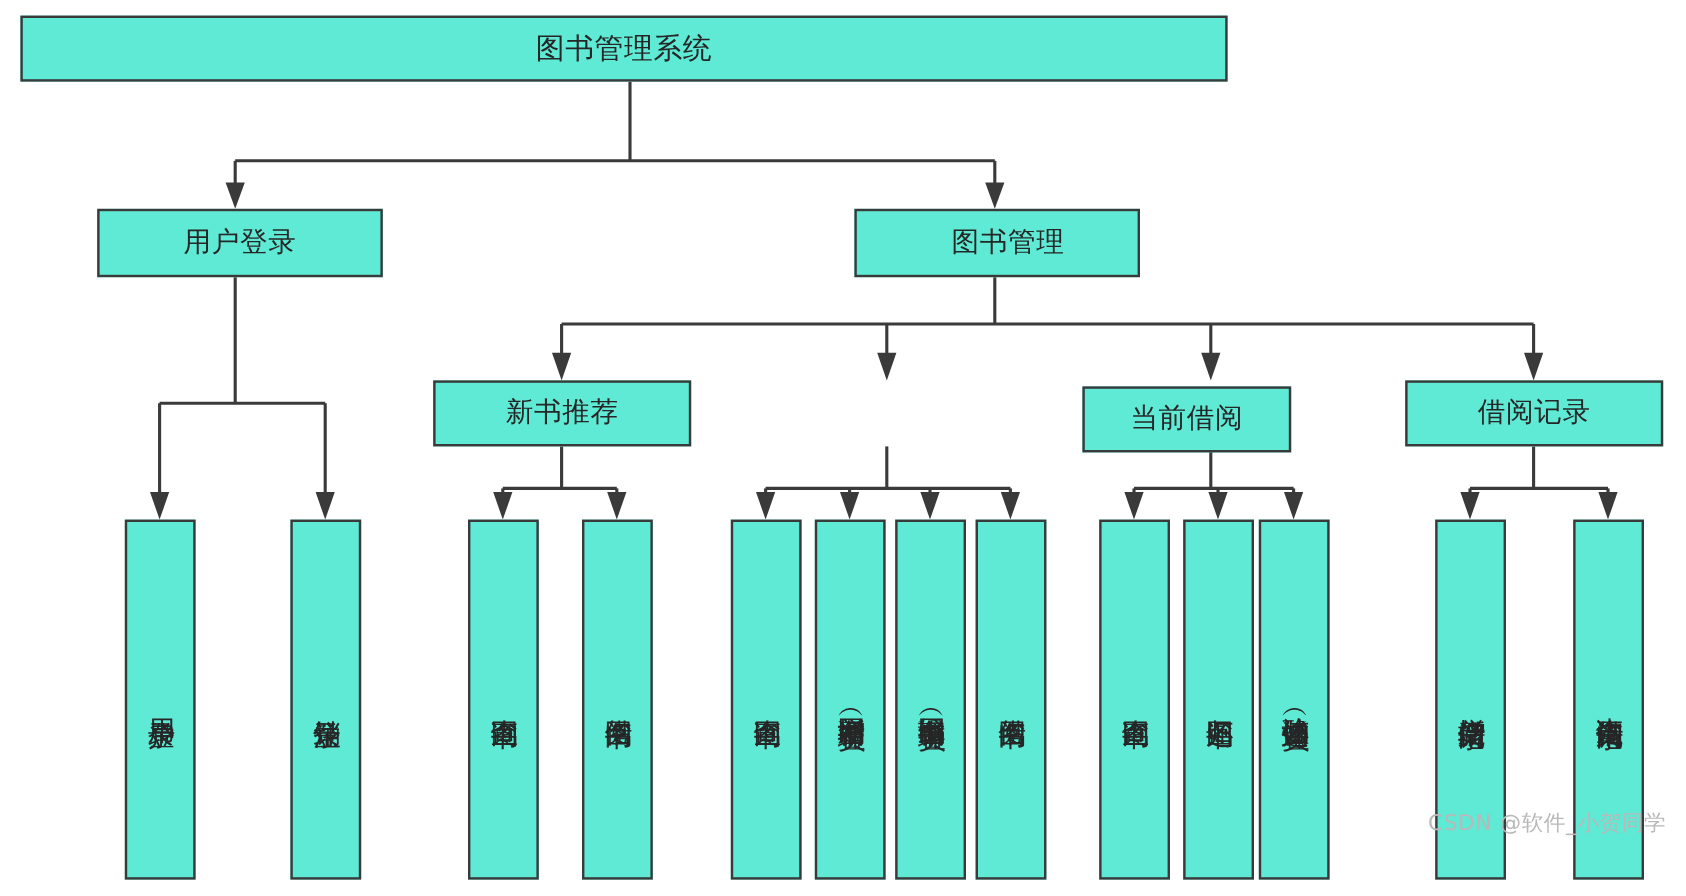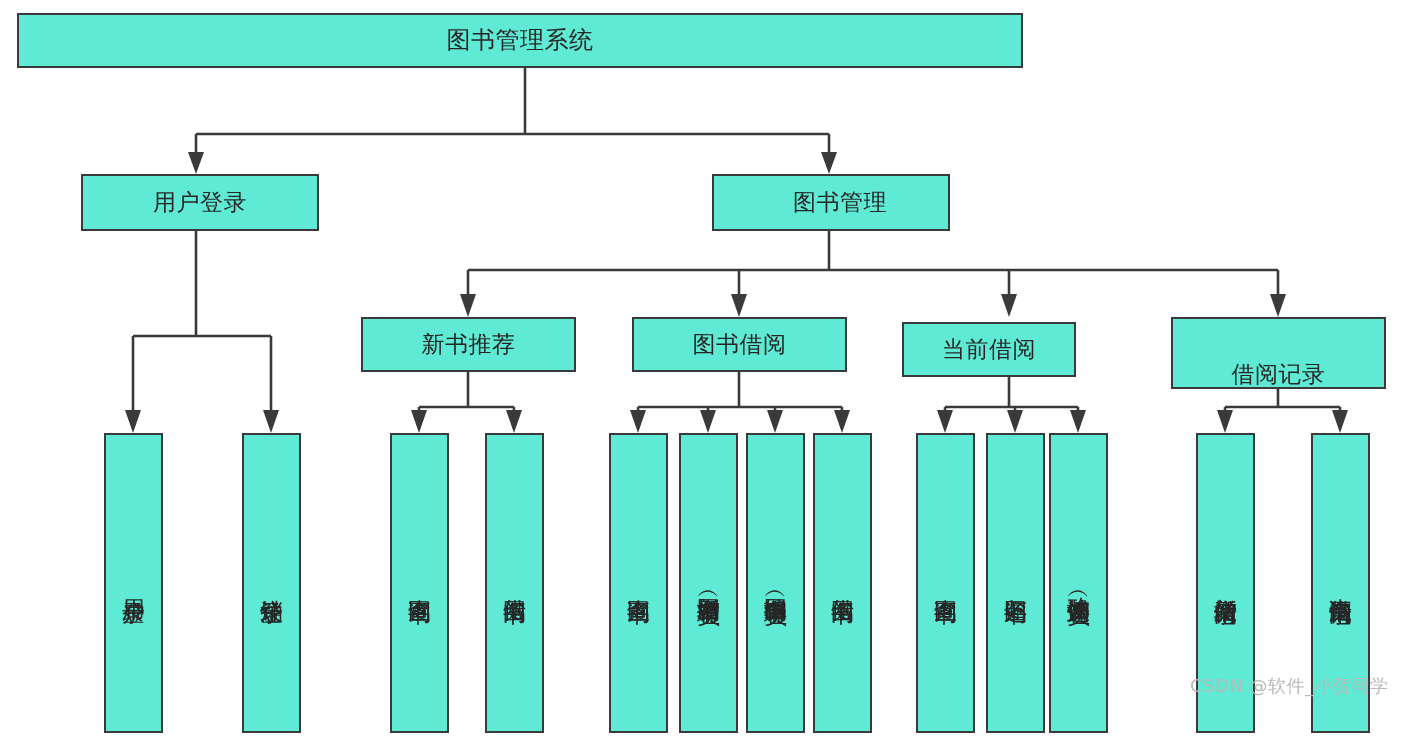--- a/index.html
+++ b/index.html
@@ -147,27 +147,24 @@
   <div class="node node-h" style="left:81px; top:174px; width:238px; height:57px;">
     <span class="label">用户登录</span>
   </div>
   <div class="node node-h" style="left:712px; top:174px; width:238px; height:57px;padding-left:18px;">
     <span class="label">图书管理</span>
   </div>
 
   <div class="node node-h" style="left:361px; top:317px; width:215px; height:55px;">
     <span class="label">新书推荐</span>
   </div>
-  <div class="node node-h" style="left:632px; top:317px; width:215px; height:55px;">
-    <span class="label">图书借阅</span>
-  </div>
   <div class="node node-h" style="left:902px; top:322px; width:174px; height:55px;">
     <span class="label">当前借阅</span>
   </div>
-  <div class="node node-h" style="left:1171px; top:317px; width:215px; height:72px;align-items:flex-end;">
+  <div class="node node-h" style="left:1171px; top:317px; width:215px; height:55px;">
     <span class="label">借阅记录</span>
   </div>
 
   <div class="node node-v" style="left:104px; top:433px; width:59px; height:300px;">
     <span class="label">用户登录</span>
   </div>
   <div class="node node-v" style="left:242px; top:433px; width:59px; height:300px;">
     <span class="label">注销登录</span>
   </div>
 

